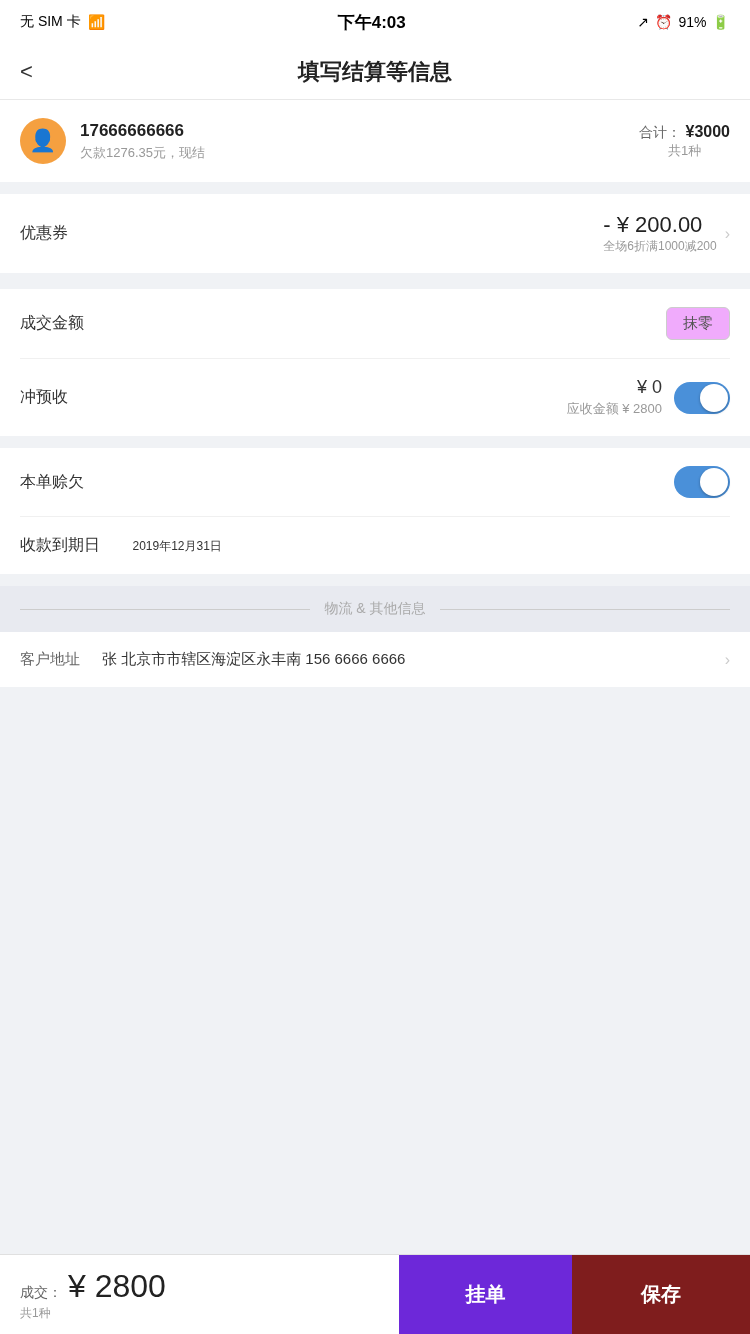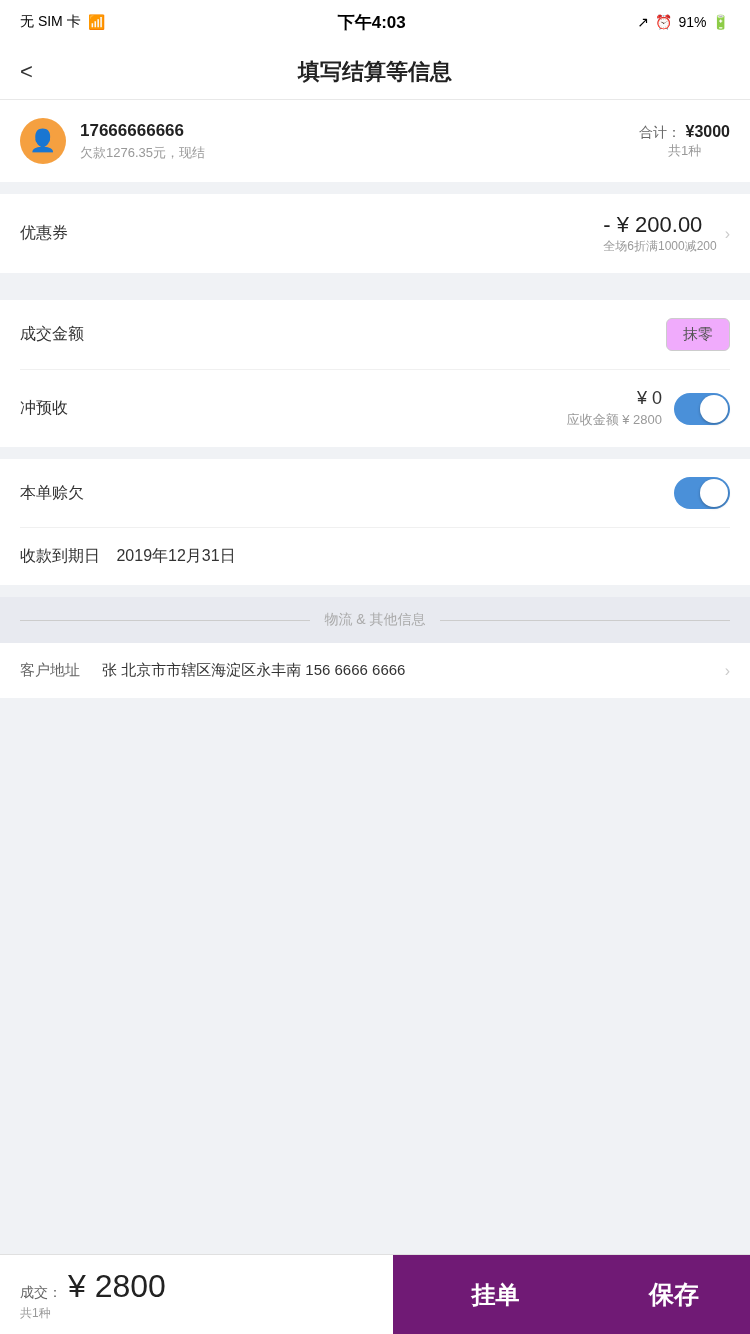--- a/index.html
+++ b/index.html
@@ -106,21 +106,21 @@
       color: #222;
     }
     .customer-count {
       font-size: 13px;
       color: #999;
     }
 
     
     .coupon-row {
       background: #fff;
-      margin-bottom: 27px;
+      margin-bottom: 16px;
       padding: 18px 20px;
       display: flex;
       align-items: center;
       justify-content: space-between;
     }
     .coupon-label {
       font-size: 16px;
       color: #333;
     }
     .coupon-right {
@@ -306,39 +306,39 @@
     .bottom-amount {
       font-size: 32px;
       font-weight: 400;
       color: #222;
     }
     .bottom-count {
       font-size: 12px;
       color: #999;
     }
     .bottom-btn-hang {
-      width: 205px;
+      width: 173px;
       height: 80px;
-      background: #701a75;
+      background: #6d28d9;
       display: flex;
       align-items: center;
       justify-content: center;
-      font-size: 24px;
+      font-size: 20px;
       font-weight: 600;
       color: #fff;
       cursor: pointer;
     }
     .bottom-btn-save {
-      width: 152px;
+      width: 178px;
       height: 80px;
-      background: #701a75;
+      background: #7f1d1d;
       display: flex;
       align-items: center;
       justify-content: center;
-      font-size: 25px;
+      font-size: 20px;
       font-weight: 600;
       color: #fff;
       cursor: pointer;
     }
   </style>
 </head>
 <body>
 
 <div class="status-bar">
   <div class="status-left">
@@ -419,21 +419,21 @@
       <div class="row-right">
         <div class="toggle on">
           <div class="toggle-circle"></div>
         </div>
       </div>
     </div>
 
     <div class="row-item">
       <div class="row-label">
         <span>收款到期日</span>
-        <span style="margin-left: 12px; font-size: 16px; color: #333;">2019年12月31日</span>
+        <span style="margin-left: 28px; font-size: 12px; color: #333;">2019年12月31日</span>
       </div>
     </div>
   </div>
 
   <div class="logistics-divider">
     <div class="divider-line"></div>
     <span class="divider-text">物流 &amp; 其他信息</span>
     <div class="divider-line"></div>
   </div>
 

